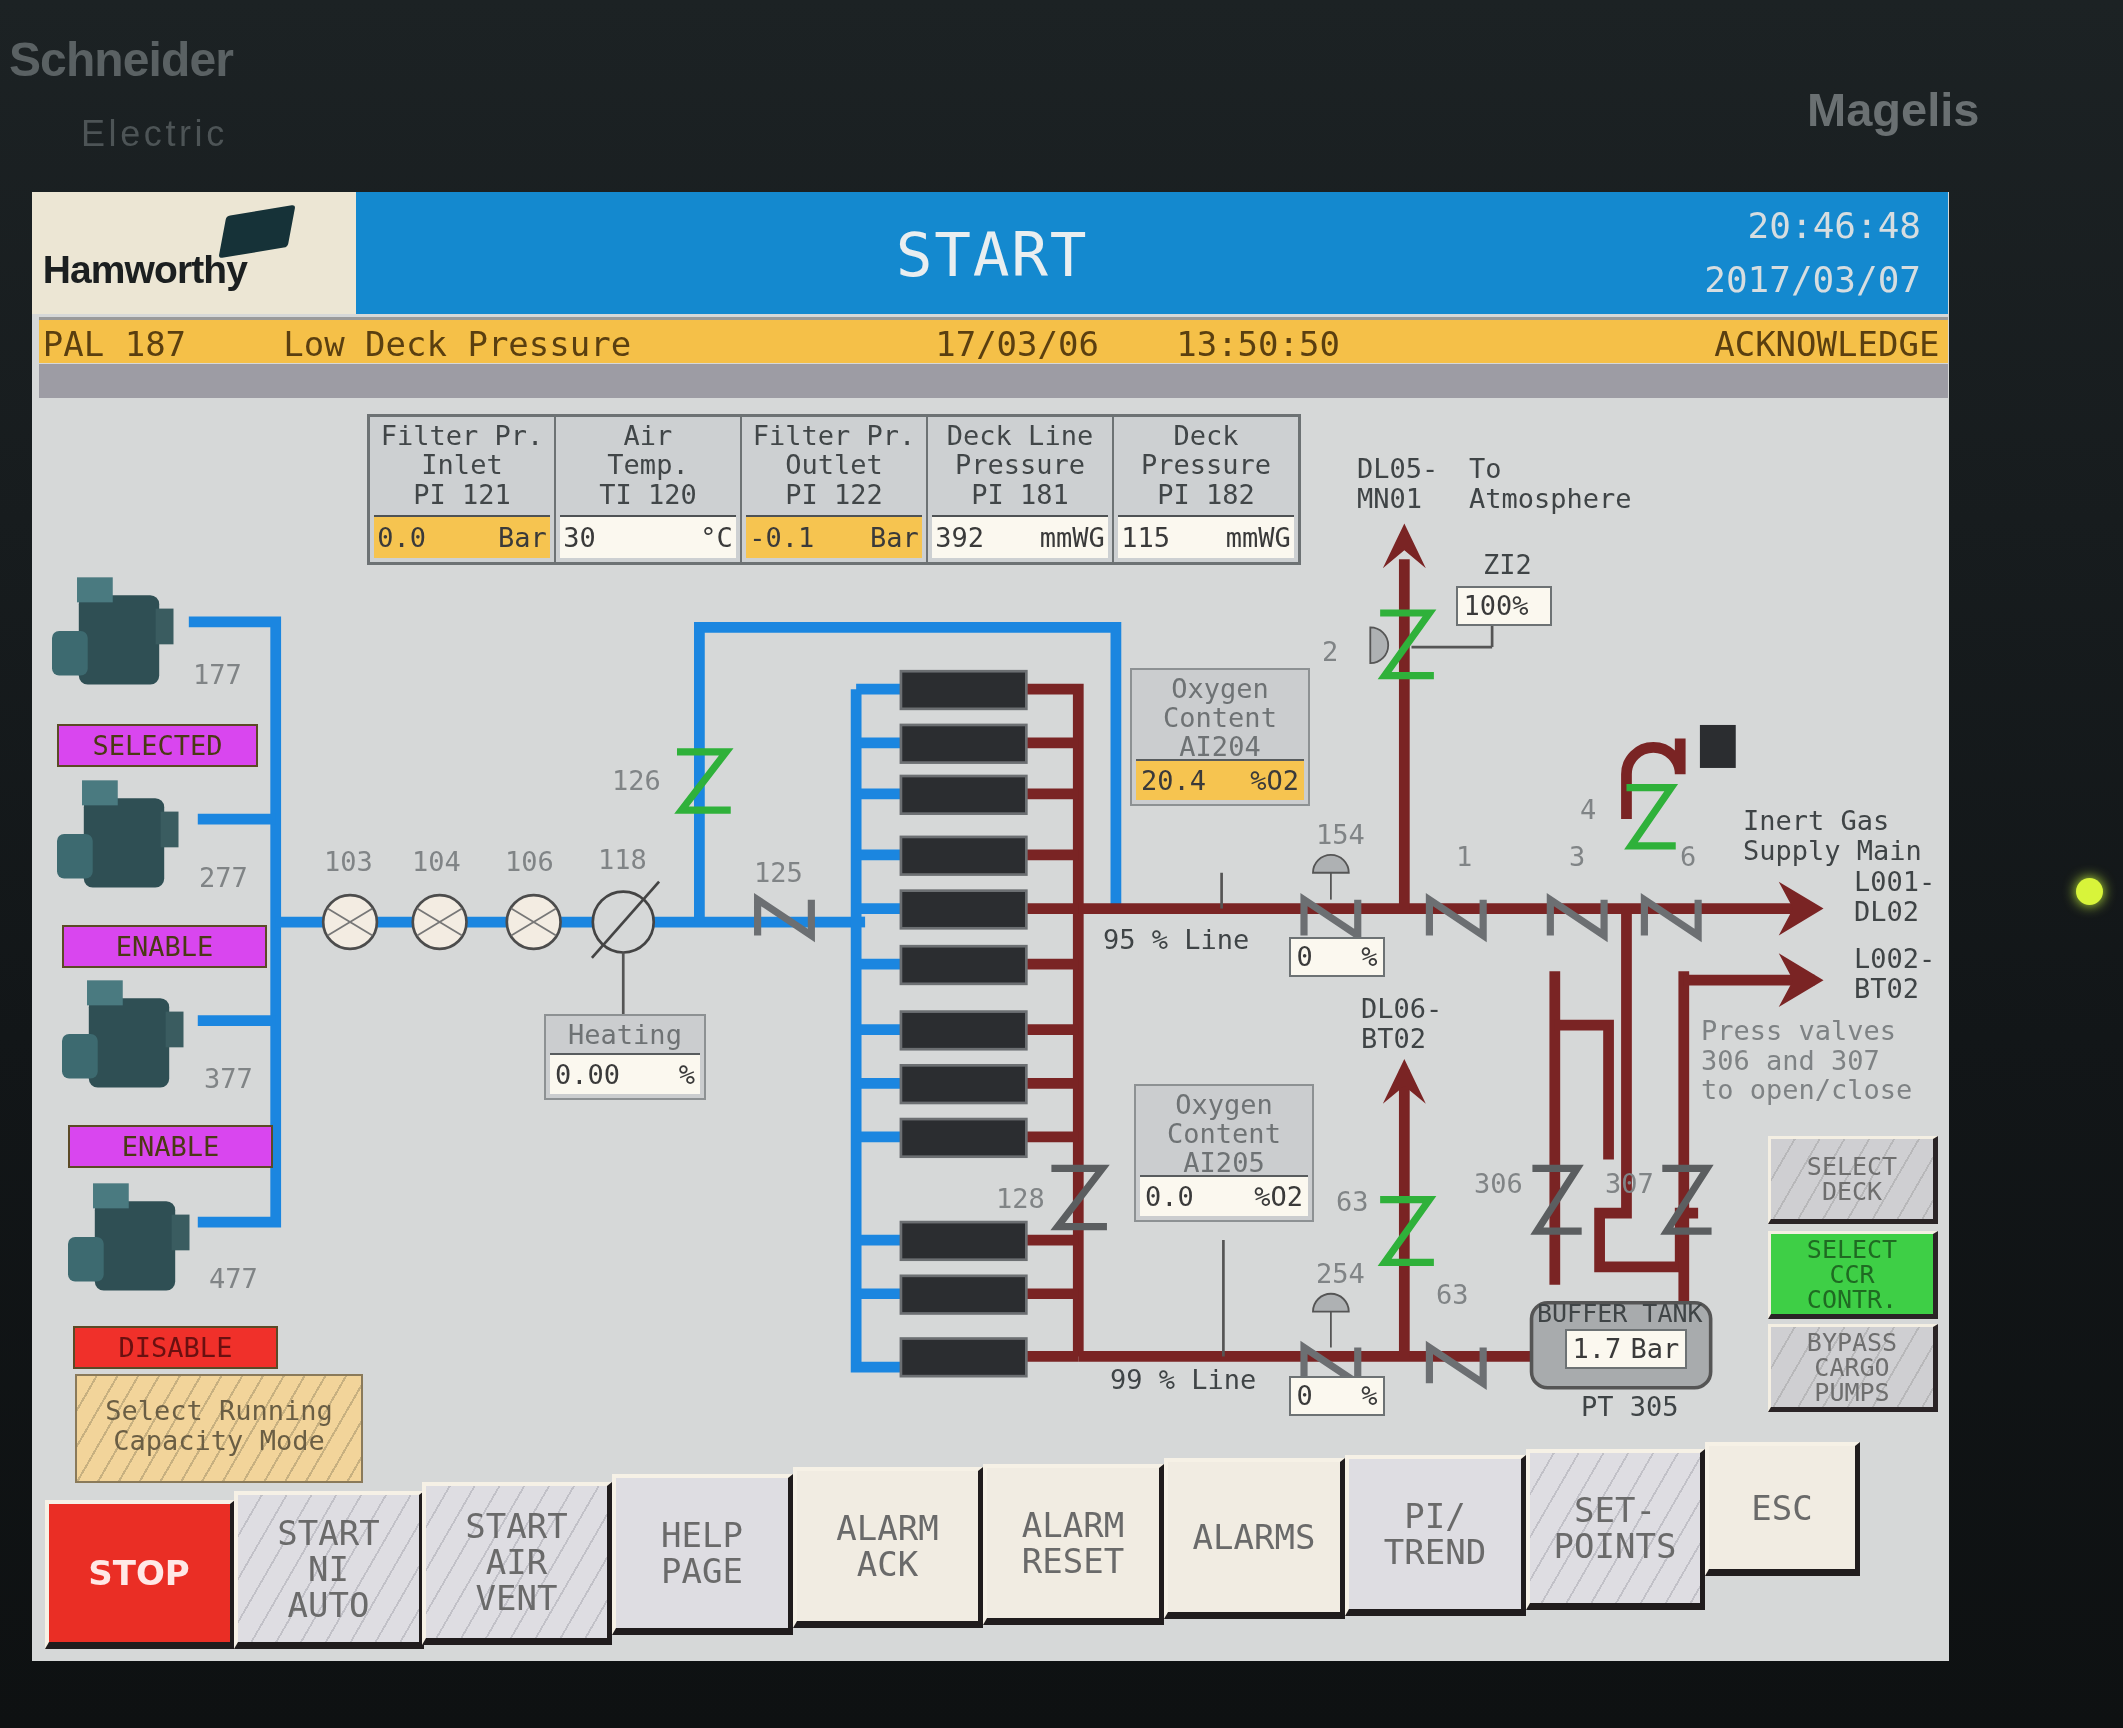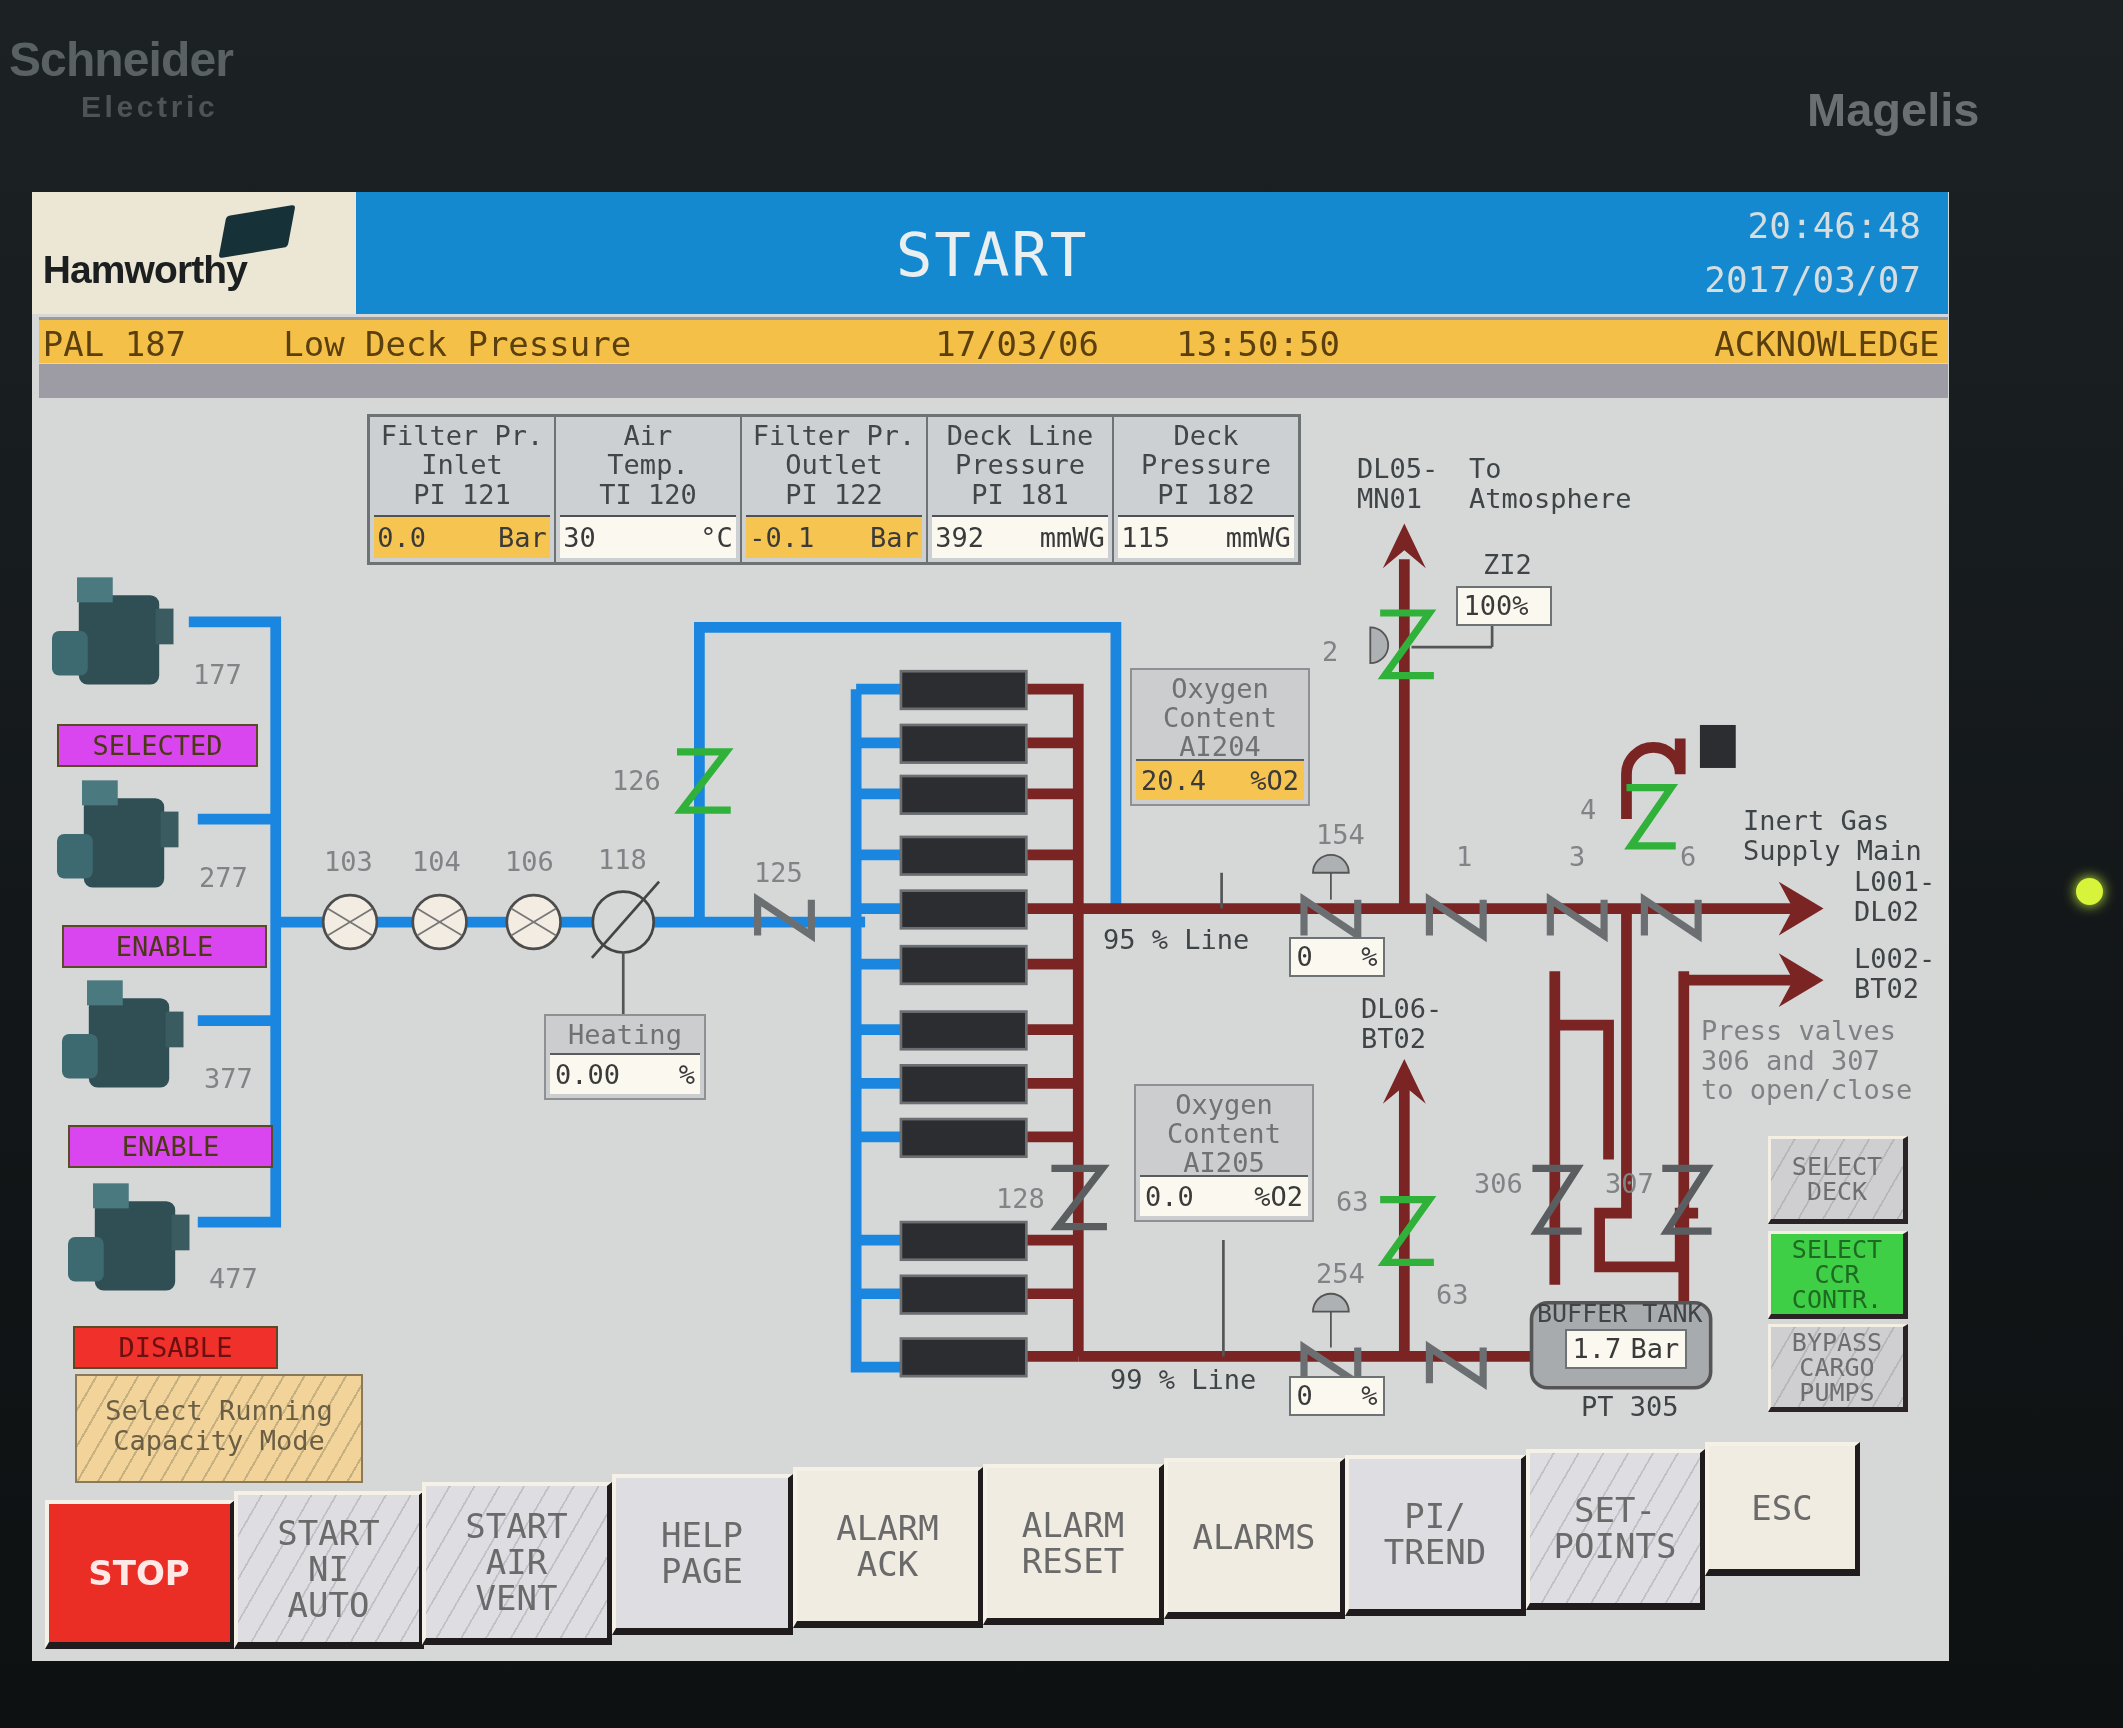--- a/index.html
+++ b/index.html
@@ -1,21 +1,21 @@
 <!DOCTYPE html>
 <html style="font-size:14.3px"><head>
 <meta charset="utf-8">
 <style>
   html, body { margin:0; padding:0; }
   body { width:2123px; height:1728px; background:#151a1c; position:relative; overflow:hidden;
          font-family:"DejaVu Sans Mono", "Liberation Mono", monospace; }
   .bezel { position:absolute; left:0; top:0; width:2123px; height:1728px;
            background:linear-gradient(180deg,#1c2224 0%,#121618 60%,#0e1112 100%); }
   .brand-left { position:absolute; left:9px; top:36px; color:#5a6163; font-family:"Liberation Sans",sans-serif; font-weight:bold; font-size:48px; line-height:47px; letter-spacing:-0.9px; }
-  .brand-left .sub { font-size:30px; font-weight:bold; letter-spacing:3.6px; padding-left:72px; display:block; color:#4d5456; }
+  .brand-left .sub { font-size:36px; font-weight:normal; letter-spacing:3.6px; padding-left:72px; display:block; color:#4d5456;margin-top:27px; }
   .brand-right { position:absolute; left:1807px; top:82px; color:#6a7072; font-family:"Liberation Sans",sans-serif; font-weight:bold; font-size:47px; }
   .led { position:absolute; left:2076px; top:878px; width:27px; height:27px; border-radius:50%; background:#d8f43a; box-shadow:0 0 12.5px #cfff40; }
 
   .screen { position:absolute; left:32px; top:192px; width:1917px; height:1469px; background:#d6d8d8; overflow:hidden; }
   
   .logo-box { position:absolute; left:0; top:0; width:324px; height:122px; background:#ece6d4; }
   .logo-text { position:absolute; left:10.7px; top:56px; font-family:"Liberation Sans",sans-serif; font-weight:bold; font-size:39px; color:#1b1f20; letter-spacing:-0.9px; }
   .logo-mark { position:absolute; left:192px; top:18px; width:66px; height:43px; background:#163238; transform:skew(-20deg) rotate(-10deg); border-radius:3.6px; }
   .title-bar { position:absolute; left:324px; top:0; width:1592px; height:122px; background:#1489cf; }
   .title { position:absolute; left:0; width:1272px; top:27px; text-align:center; color:#e9eef0; font-size:61px; letter-spacing:1.8px; }
@@ -44,21 +44,21 @@
   .comp { position:absolute; width:134px; height:115px; }
   .comp-status { position:absolute; height:39px; font-size:27px; line-height:39px; text-align:center; border:2.7px solid #5b4a26; color:#4a3a14; }
   .st-yellow { background:#d946ef; }
   .st-red { background:#f0302a; color:#6a1010; }
 
   .mode-btn { position:absolute; left:43px; top:1182px; width:288px; height:109px; background:#f2d49a; border:2.7px solid #8a7a5a;
               background-image:repeating-linear-gradient(120deg, transparent 0 16px, rgba(120,110,80,.35) 16px 18px);
               font-size:27px; color:#6a5e44; text-align:center; line-height:30px; padding-top:19.7px; box-sizing:border-box; white-space:pre; }
 
   
-  .sbtn { position:absolute; left:1736px; width:140px; height:88px; box-sizing:border-box; font-size:25px; line-height:25px; text-align:center; color:#6e6e6e; white-space:pre; display:flex; align-items:center; justify-content:center;
+  .sbtn { position:absolute; left:1736px; width:170px; height:88px; box-sizing:border-box; font-size:25px; line-height:25px; text-align:center; color:#6e6e6e; white-space:pre; display:flex; align-items:center; justify-content:center;
           background:#cfcfd2; border-top:3.6px solid #f4efe3; border-left:3.6px solid #f4efe3; border-bottom:5.4px solid #2a2426; border-right:5.4px solid #2a2426;
           background-image:repeating-linear-gradient(120deg, transparent 0 19.7px, rgba(140,140,140,.35) 19.7px 21.5px); }
   .sbtn.green { background:#3ecf46; color:#1f6a22; background-image:none; }
 
   
   .bbtn { position:absolute; top:1286px; height:150px; box-sizing:border-box; font-size:34px; line-height:36px; text-align:center; color:#6a6a6a; white-space:pre; display:flex; align-items:center; justify-content:center;
           background:#dedde2; border-top:4.5px solid #f6f1e6; border-left:4.5px solid #f6f1e6; border-bottom:7.2px solid #201c1d; border-right:5.4px solid #201c1d; }
   .bbtn.hatch { background-image:repeating-linear-gradient(120deg, transparent 0 19.7px, rgba(140,140,150,.35) 19.7px 21.5px); }
   .bbtn.cream { background:#f1ece2; }
   .bbtn.stop { background:#ea2e25; color:#ffe8e6; font-weight:bold; font-family:"DejaVu Sans",sans-serif; }

